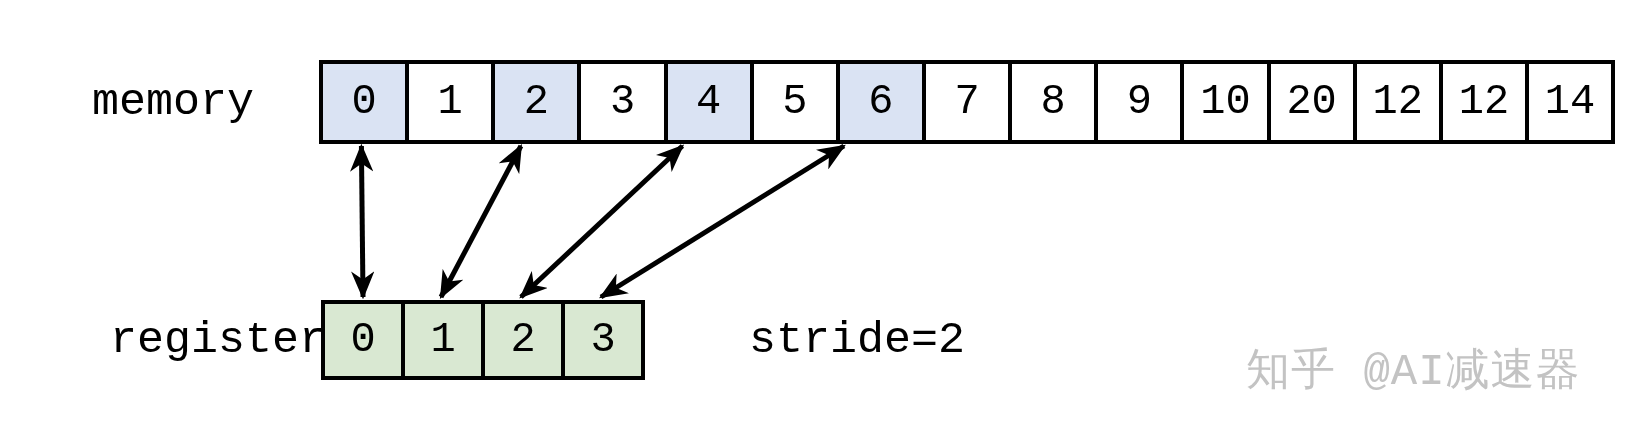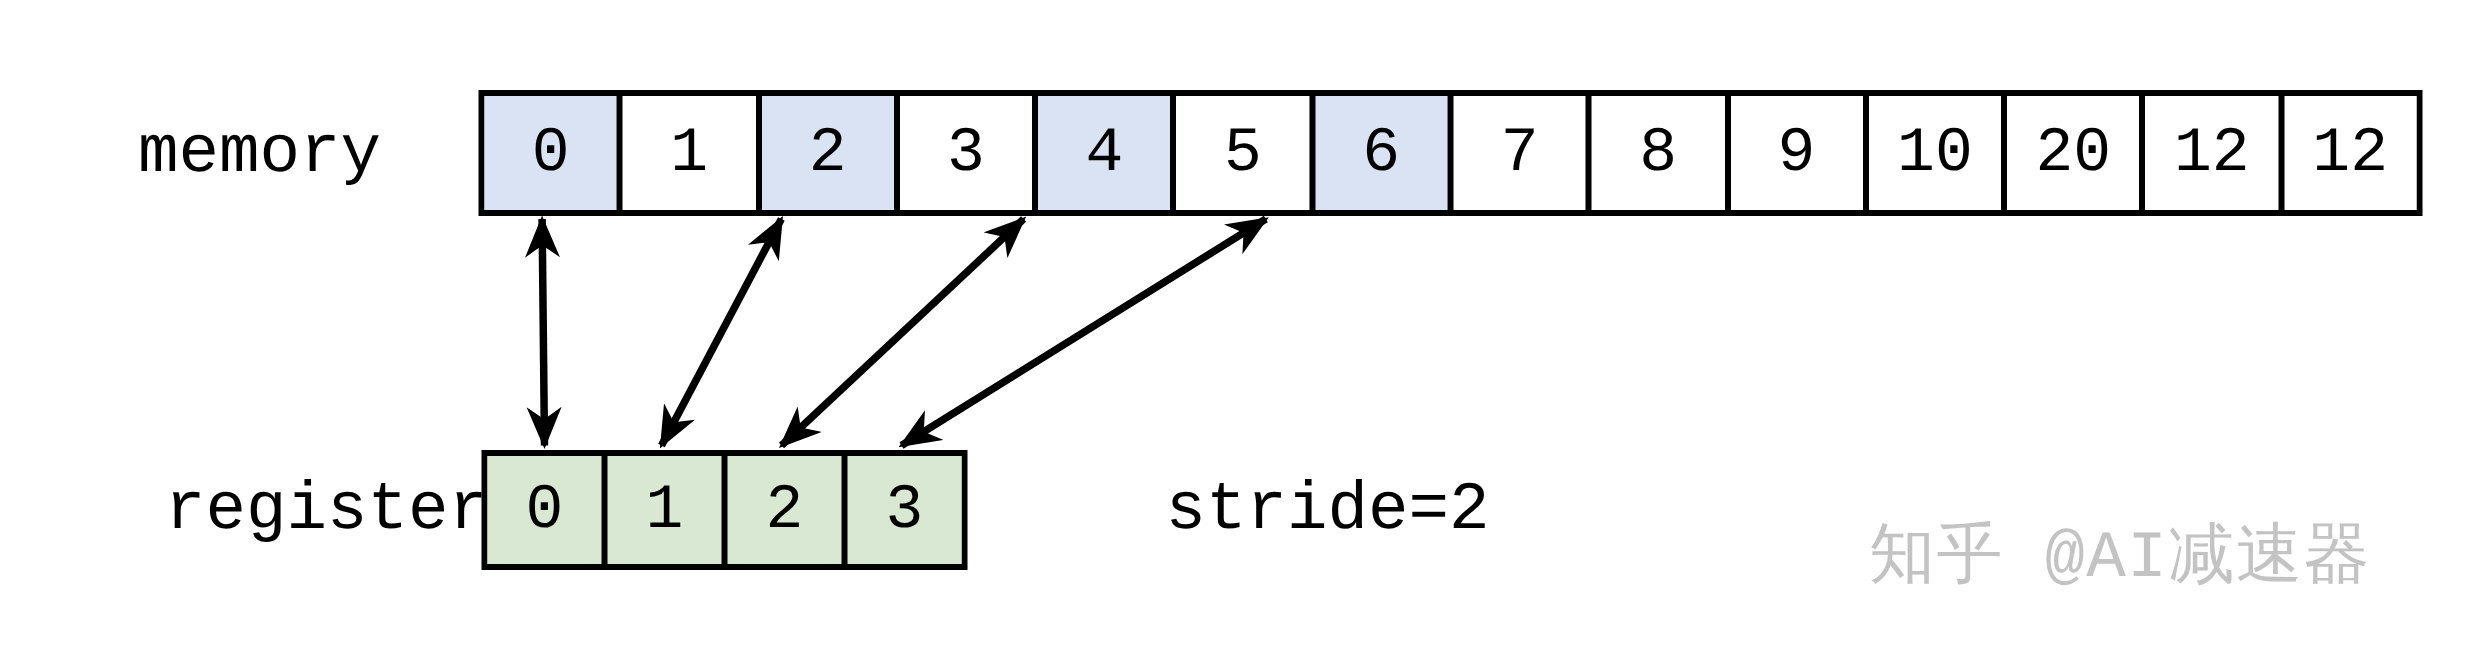--- a/index.html
+++ b/index.html
@@ -75,32 +75,33 @@
       <div class="cell hl">4</div>
       <div class="cell">5</div>
       <div class="cell hl">6</div>
       <div class="cell">7</div>
       <div class="cell">8</div>
       <div class="cell">9</div>
       <div class="cell">10</div>
       <div class="cell">20</div>
       <div class="cell">12</div>
       <div class="cell">12</div>
+      <div class="cell">14</div>
     </div>
 
   <div class="label" id="register-label" style="left:99px; top:300px; height:80px;margin-left:11px;">register</div>
 
   <div class="row" id="register-row" style="left:321px; top:300px; width:324px; height:80px;">
       <div class="cell">0</div>
       <div class="cell">1</div>
       <div class="cell">2</div>
       <div class="cell">3</div>
     </div>
 
-  <div class="stride" style="left:777px; top:300px; height:80px;">stride=2</div>
+  <div class="stride" style="left:749px; top:300px; height:80px;">stride=2</div>
 
   <svg id="arrow-layer" width="1644" height="440" viewBox="0 0 1644 440">
     <defs>
       <marker id="ah-end" viewBox="0 0 12 10" refX="11" refY="5" markerWidth="5.6" markerHeight="4.7" orient="auto">
         <path d="M0,0 L12,5 L0,10 L3.5,5 Z"></path>
       </marker>
       <marker id="ah-start" viewBox="0 0 12 10" refX="1" refY="5" markerWidth="5.6" markerHeight="4.7" orient="auto">
         <path d="M12,0 L0,5 L12,10 L8.5,5 Z"></path>
       </marker>
     </defs>

